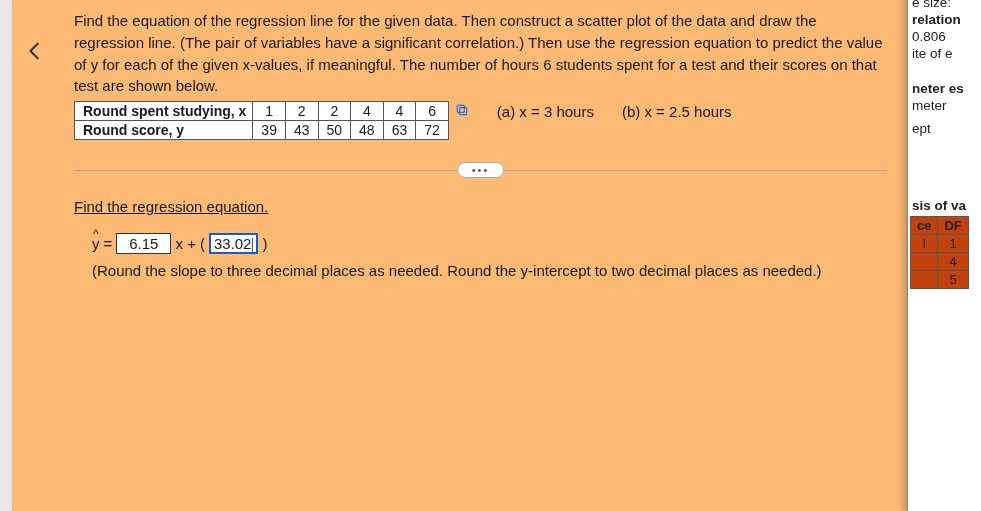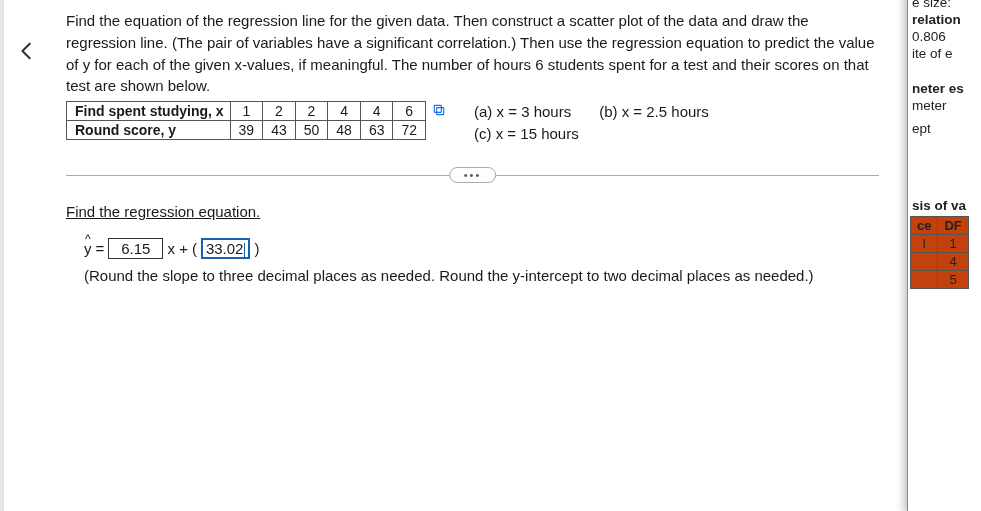--- a/index.html
+++ b/index.html
@@ -8,24 +8,24 @@
     font-size: 14px;
     color: #1a1a1a;
     background: #e8e8e8;
     width: 981px;
     height: 511px;
     overflow: hidden;
     position: relative;
   }
   .main-panel {
     position: absolute;
-    left: 4px; top: 0;
+    left: 12px; top: 0;
     width: 905px;
     height: 511px;
-    background: #ffffff;
+    background: #fdba74;
     padding: 10px 30px 20px 62px;
     box-shadow: 2px 0 6px rgba(0,0,0,0.15);
   }
   .back-arrow {
     position: absolute;
     left: 6px; top: 34px;
     width: 34px; height: 34px;
     display: flex; align-items: center; justify-content: center;
     color: #333;
     cursor: pointer;
@@ -183,21 +183,21 @@
         <polyline points="15 4 7 12 15 20"></polyline>
       </svg>
   </div>
 
   <div class="prompt">Find the equation of the regression line for the given data. Then construct a scatter plot of the data and draw the regression line. (The pair of variables have a significant correlation.) Then use the regression equation to predict the value of y for each of the given x-values, if meaningful. The number of hours 6 students spent for a test and their scores on that test are shown below.</div>
 
   <div class="data-row">
     <table class="data-table">
       <tbody>
           <tr>
-        <td class="lbl">Find spent studying, x</td>
+        <td class="lbl">Round spent studying, x</td>
         <td>1</td>
         <td>2</td>
         <td>2</td>
         <td>4</td>
         <td>4</td>
         <td>6</td>
       </tr>
       <tr>
         <td class="lbl">Round score, y</td>
         <td>39</td>
@@ -216,21 +216,20 @@
           <rect x="4" y="4" width="12" height="12" rx="1"></rect>
         </svg>
     </span>
 
     <div class="xvals">
       <div class="row">
         <span>(a) x = 3 hours</span>
         <span>(b) x = 2.5 hours</span>
       </div>
       <div class="row">
-        <span>(c) x = 15 hours</span>
       </div>
     </div>
   </div>
 
   <div class="divider-wrap">
     <div class="divider-line"></div>
     <div class="divider-pill">•••</div>
   </div>
 
   <div class="subprompt">Find the regression equation.</div>

